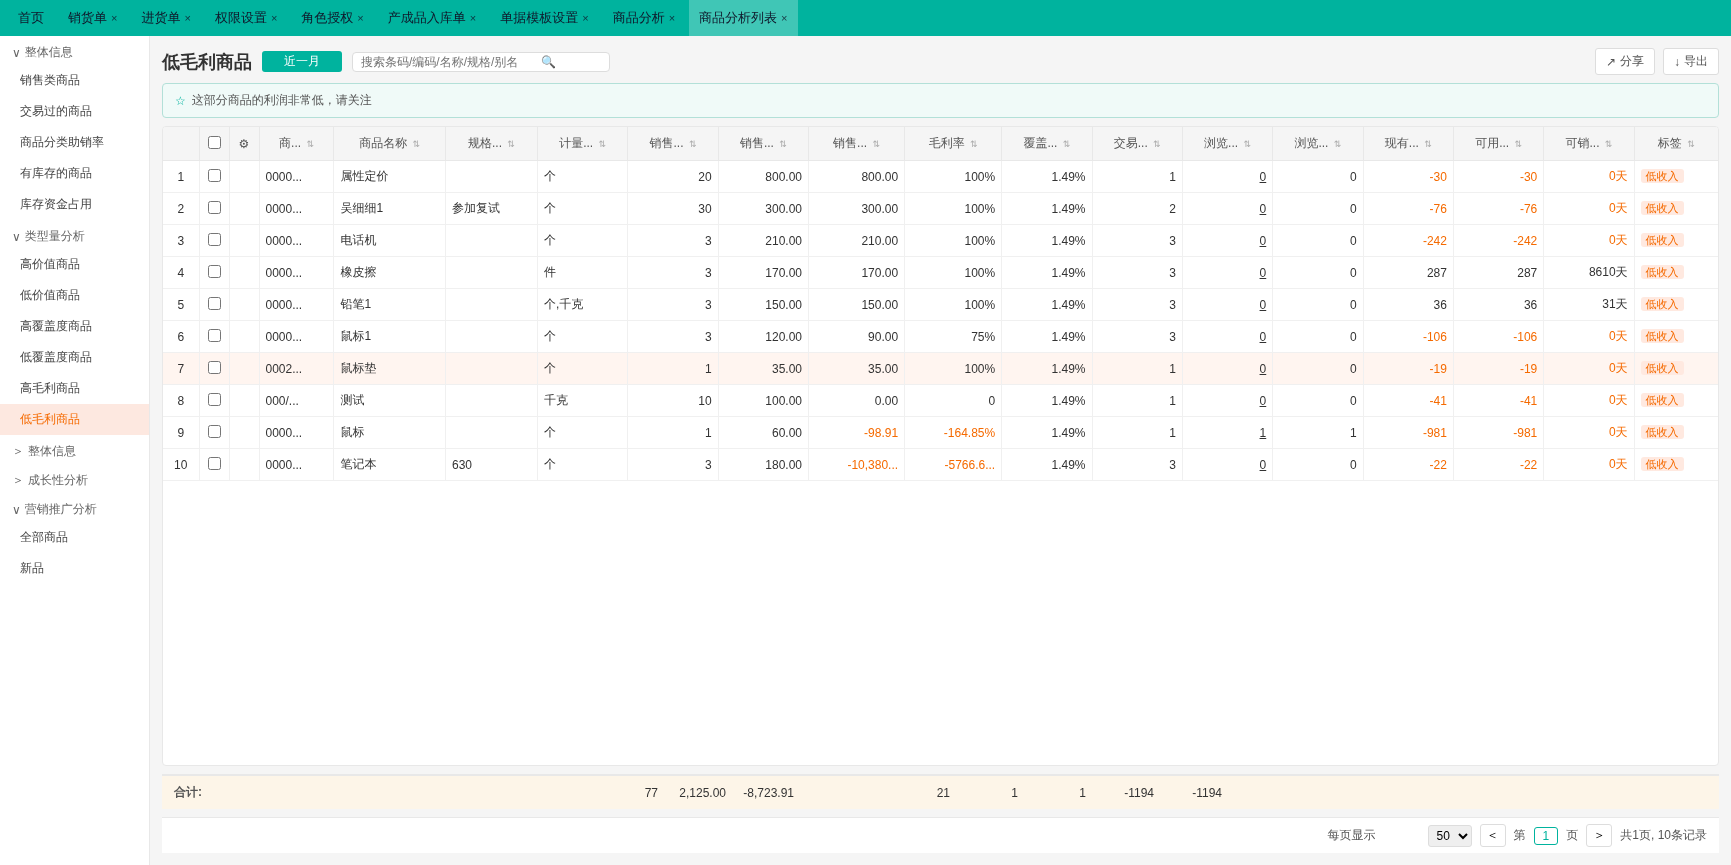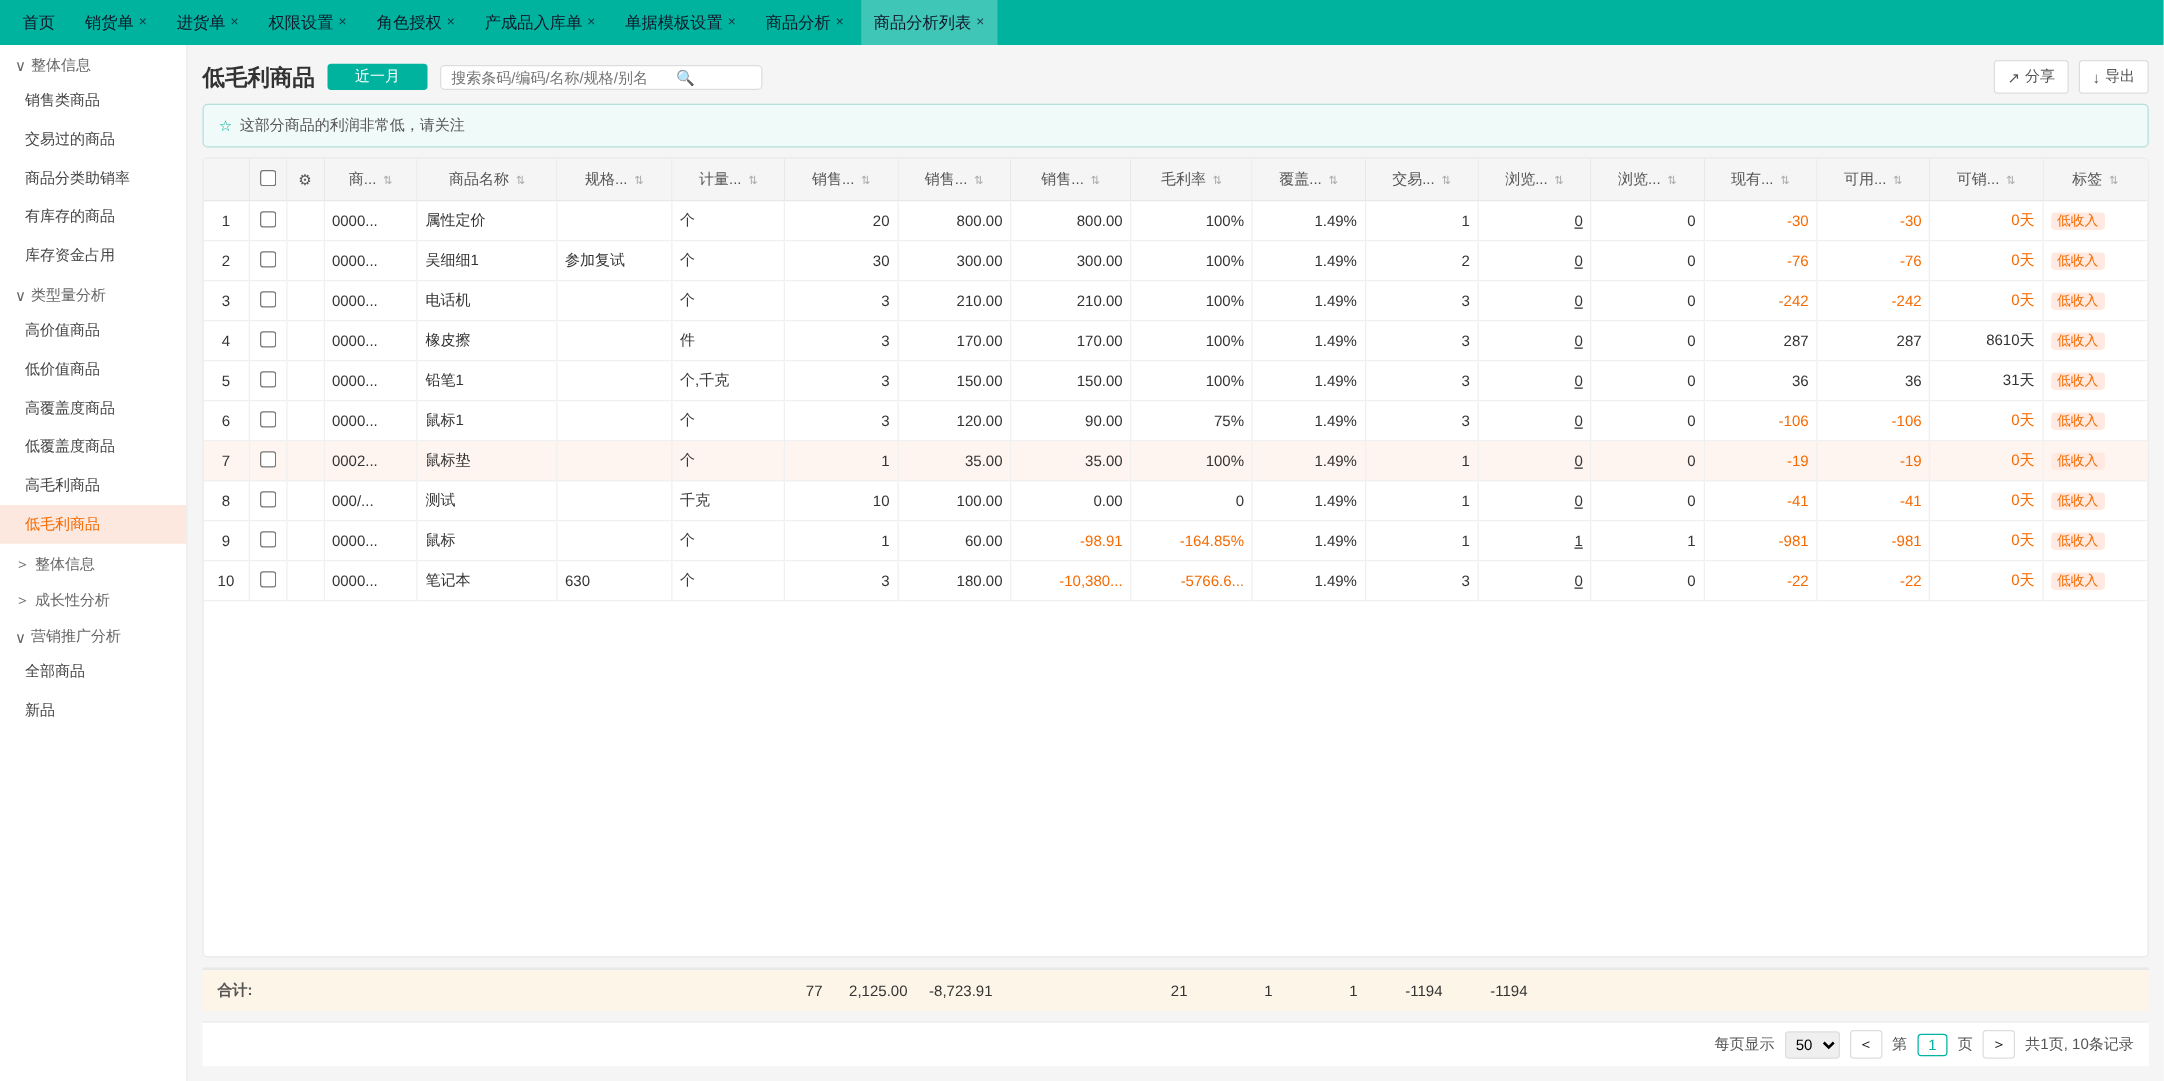--- a/index.html
+++ b/index.html
@@ -179,20 +179,21 @@
       gap: 8px;
       font-size: 12px;
       color: #555;
       flex-shrink: 0;
     }
     .pagination select {
       border: 1px solid #ddd;
       border-radius: 3px;
       padding: 2px 4px;
       font-size: 12px;
+      margin-left: 44px;
     }
     .page-btn {
       border: 1px solid #ddd;
       border-radius: 3px;
       padding: 2px 6px;
       background: #fff;
       cursor: pointer;
       font-size: 12px;
     }
     .page-num {

